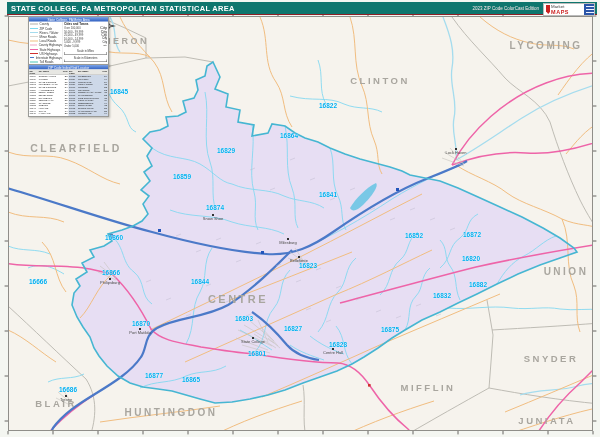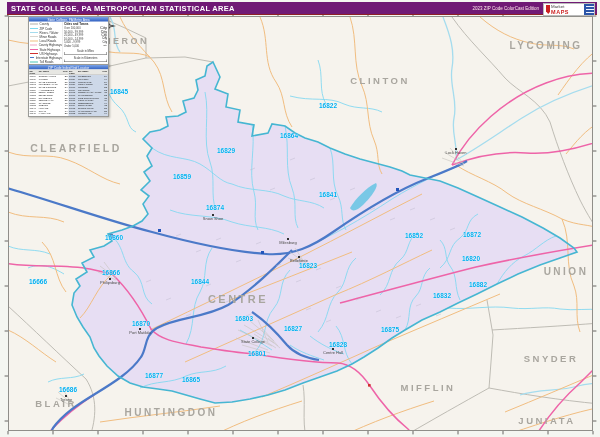--- a/index.html
+++ b/index.html
@@ -310,21 +310,21 @@
       <div class="town-dot" style="left: 140px; top: 329px;"></div>
       <div class="town-label" style="left: 140px; top: 333px;">Port Matilda</div>
       <div class="town-dot" style="left: 253px; top: 338px;"></div>
       <div class="town-label" style="left: 253px; top: 342px;">State College</div>
       <div class="town-dot" style="left: 333px; top: 349px;"></div>
       <div class="town-label" style="left: 333px; top: 353px;">Centre Hall</div>
       <div class="town-dot" style="left: 66px; top: 396px;"></div>
       <div class="town-label" style="left: 66px; top: 400px;">Tyrone</div>
     </div>
 
-  <div class="header" style="background: #701a75;">
+  <div class="header" style="background: #0f766e;">
     <span class="hdr-title">STATE COLLEGE, PA METROPOLITAN STATISTICAL AREA</span>
     <span class="hdr-edition">2023 ZIP Code ColorCast Edition</span>
     <div class="hdr-logo">
       <span class="logo-mark"></span>
       <span class="logo-txt">
         <span class="logo-market">Market</span>
         <span class="logo-maps">MAPS</span>
       </span>
       <span class="logo-badge"></span>
     </div>

